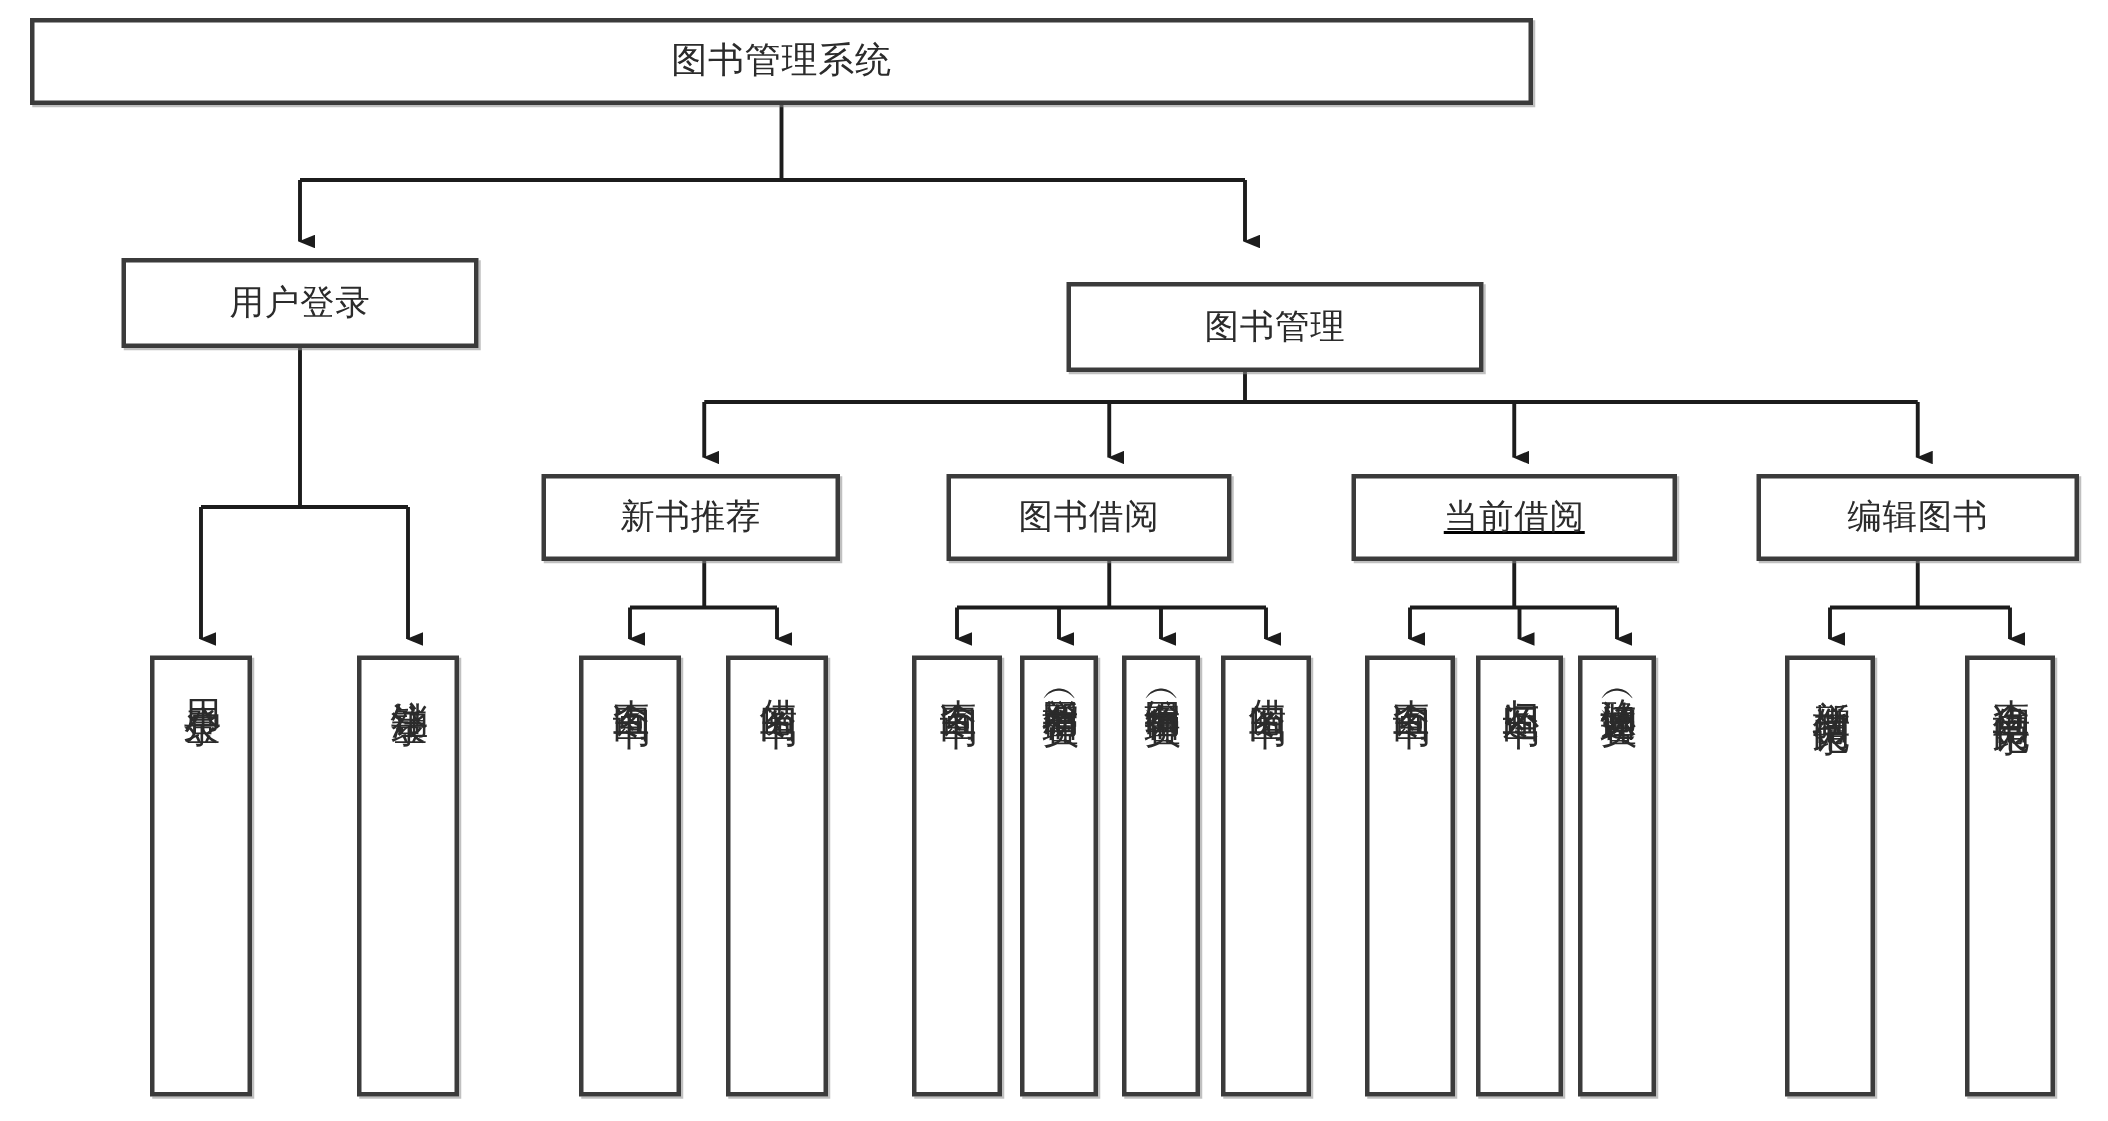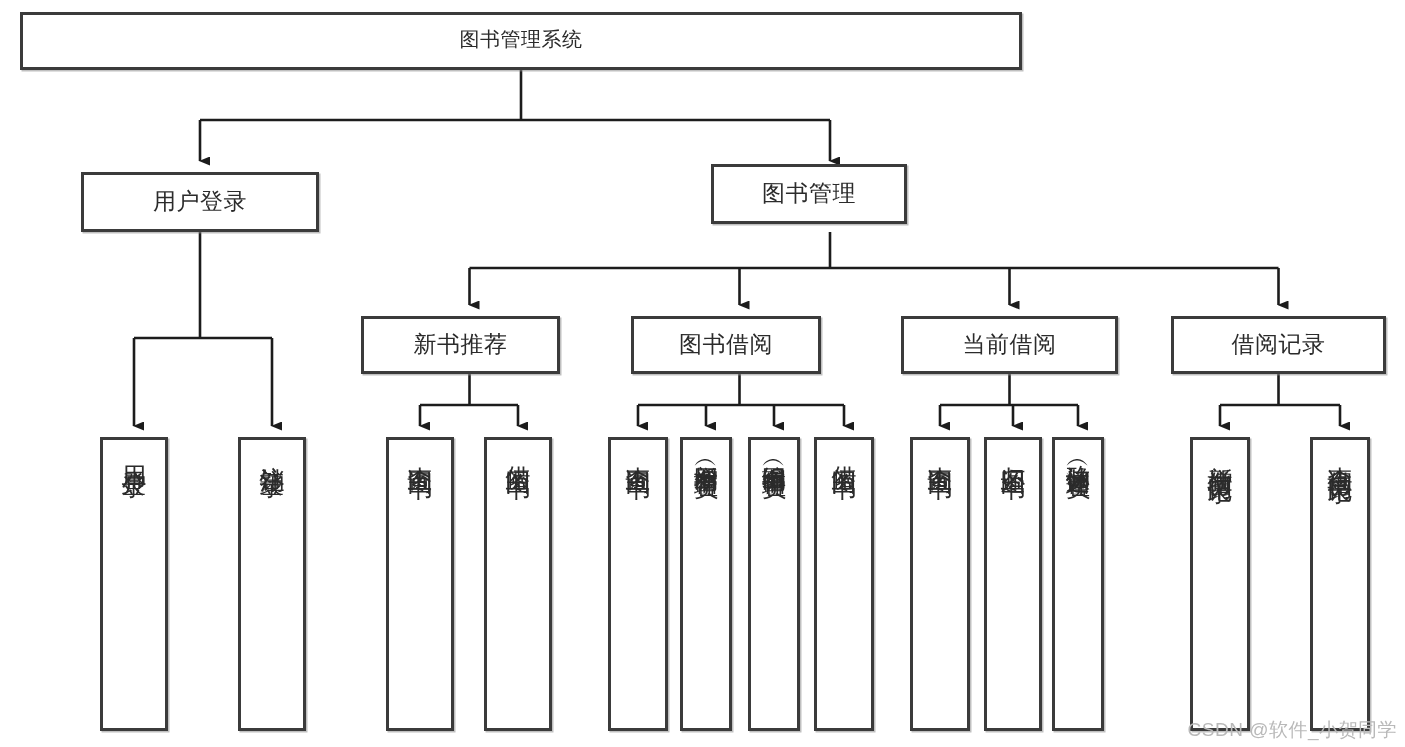--- a/index.html
+++ b/index.html
@@ -38,22 +38,21 @@
   .node .label {
     color: #2b2b2b;
     letter-spacing: 0.5px;
     white-space: nowrap;
   }
   .node.horiz .label {
     font-size: 23px;
     line-height: 1.1;
   }
   .node.root .label {
-    font-size: 20px;
-    font-family: Liberation Mono, monospace;
+    font-size: 24px;
   }
   .node.vert {
     align-items: flex-start;
     justify-content: center;
     padding-top: 6px;
   }
   .node.vert .label {
     writing-mode: vertical-rl;
     text-orientation: upright;
     font-size: 25px;
@@ -124,34 +123,34 @@
       </g>
   </svg>
 
   <div id="nodes-layer">
       <div class="node horiz root" style="left: 20px; top: 12px; width: 1002px; height: 58px;">
         <span class="label">图书管理系统</span>
       </div>
       <div class="node horiz" style="left: 81px; top: 172px; width: 238px; height: 60px;">
         <span class="label">用户登录</span>
       </div>
-      <div class="node horiz" style="left: 711px; top: 164px; width: 196px; height: 60px;">
+      <div class="node horiz" style="left: 711px; top: 188px; width: 278px; height: 60px;">
         <span class="label">图书管理</span>
       </div>
       <div class="node horiz" style="left: 361px; top: 316px; width: 199px; height: 58px;">
         <span class="label">新书推荐</span>
       </div>
       <div class="node horiz" style="left: 631px; top: 316px; width: 190px; height: 58px;">
         <span class="label">图书借阅</span>
       </div>
-      <div class="node horiz" style="left: 901px; top: 316px; width: 217px; height: 58px;">
+      <div class="node horiz" style="left: 901px; top: 316px; width: 217px; height: 58px; text-decoration: underline;">
         <span class="label">当前借阅</span>
       </div>
       <div class="node horiz" style="left: 1171px; top: 316px; width: 215px; height: 58px;">
-        <span class="label">借阅记录</span>
+        <span class="label">编辑图书</span>
       </div>
       <div class="node vert" style="left: 100px; top: 437px; width: 68px; height: 294px;">
         <span class="label">用户登录</span>
       </div>
       <div class="node vert" style="left: 238px; top: 437px; width: 68px; height: 294px;">
         <span class="label">注销登录</span>
       </div>
       <div class="node vert" style="left: 386px; top: 437px; width: 68px; height: 294px;">
         <span class="label">查询图书</span>
       </div>
@@ -180,14 +179,13 @@
         <span class="label">确认归还（管理员）</span>
       </div>
       <div class="node vert" style="left: 1190px; top: 437px; width: 60px; height: 294px;">
         <span class="label">新增借阅记录</span>
       </div>
       <div class="node vert" style="left: 1310px; top: 437px; width: 60px; height: 294px;">
         <span class="label">查询借阅记录</span>
       </div>
     </div>
 
-  <div class="watermark">CSDN @软件_小贺同学</div>
 </div>
 
 </body></html>

